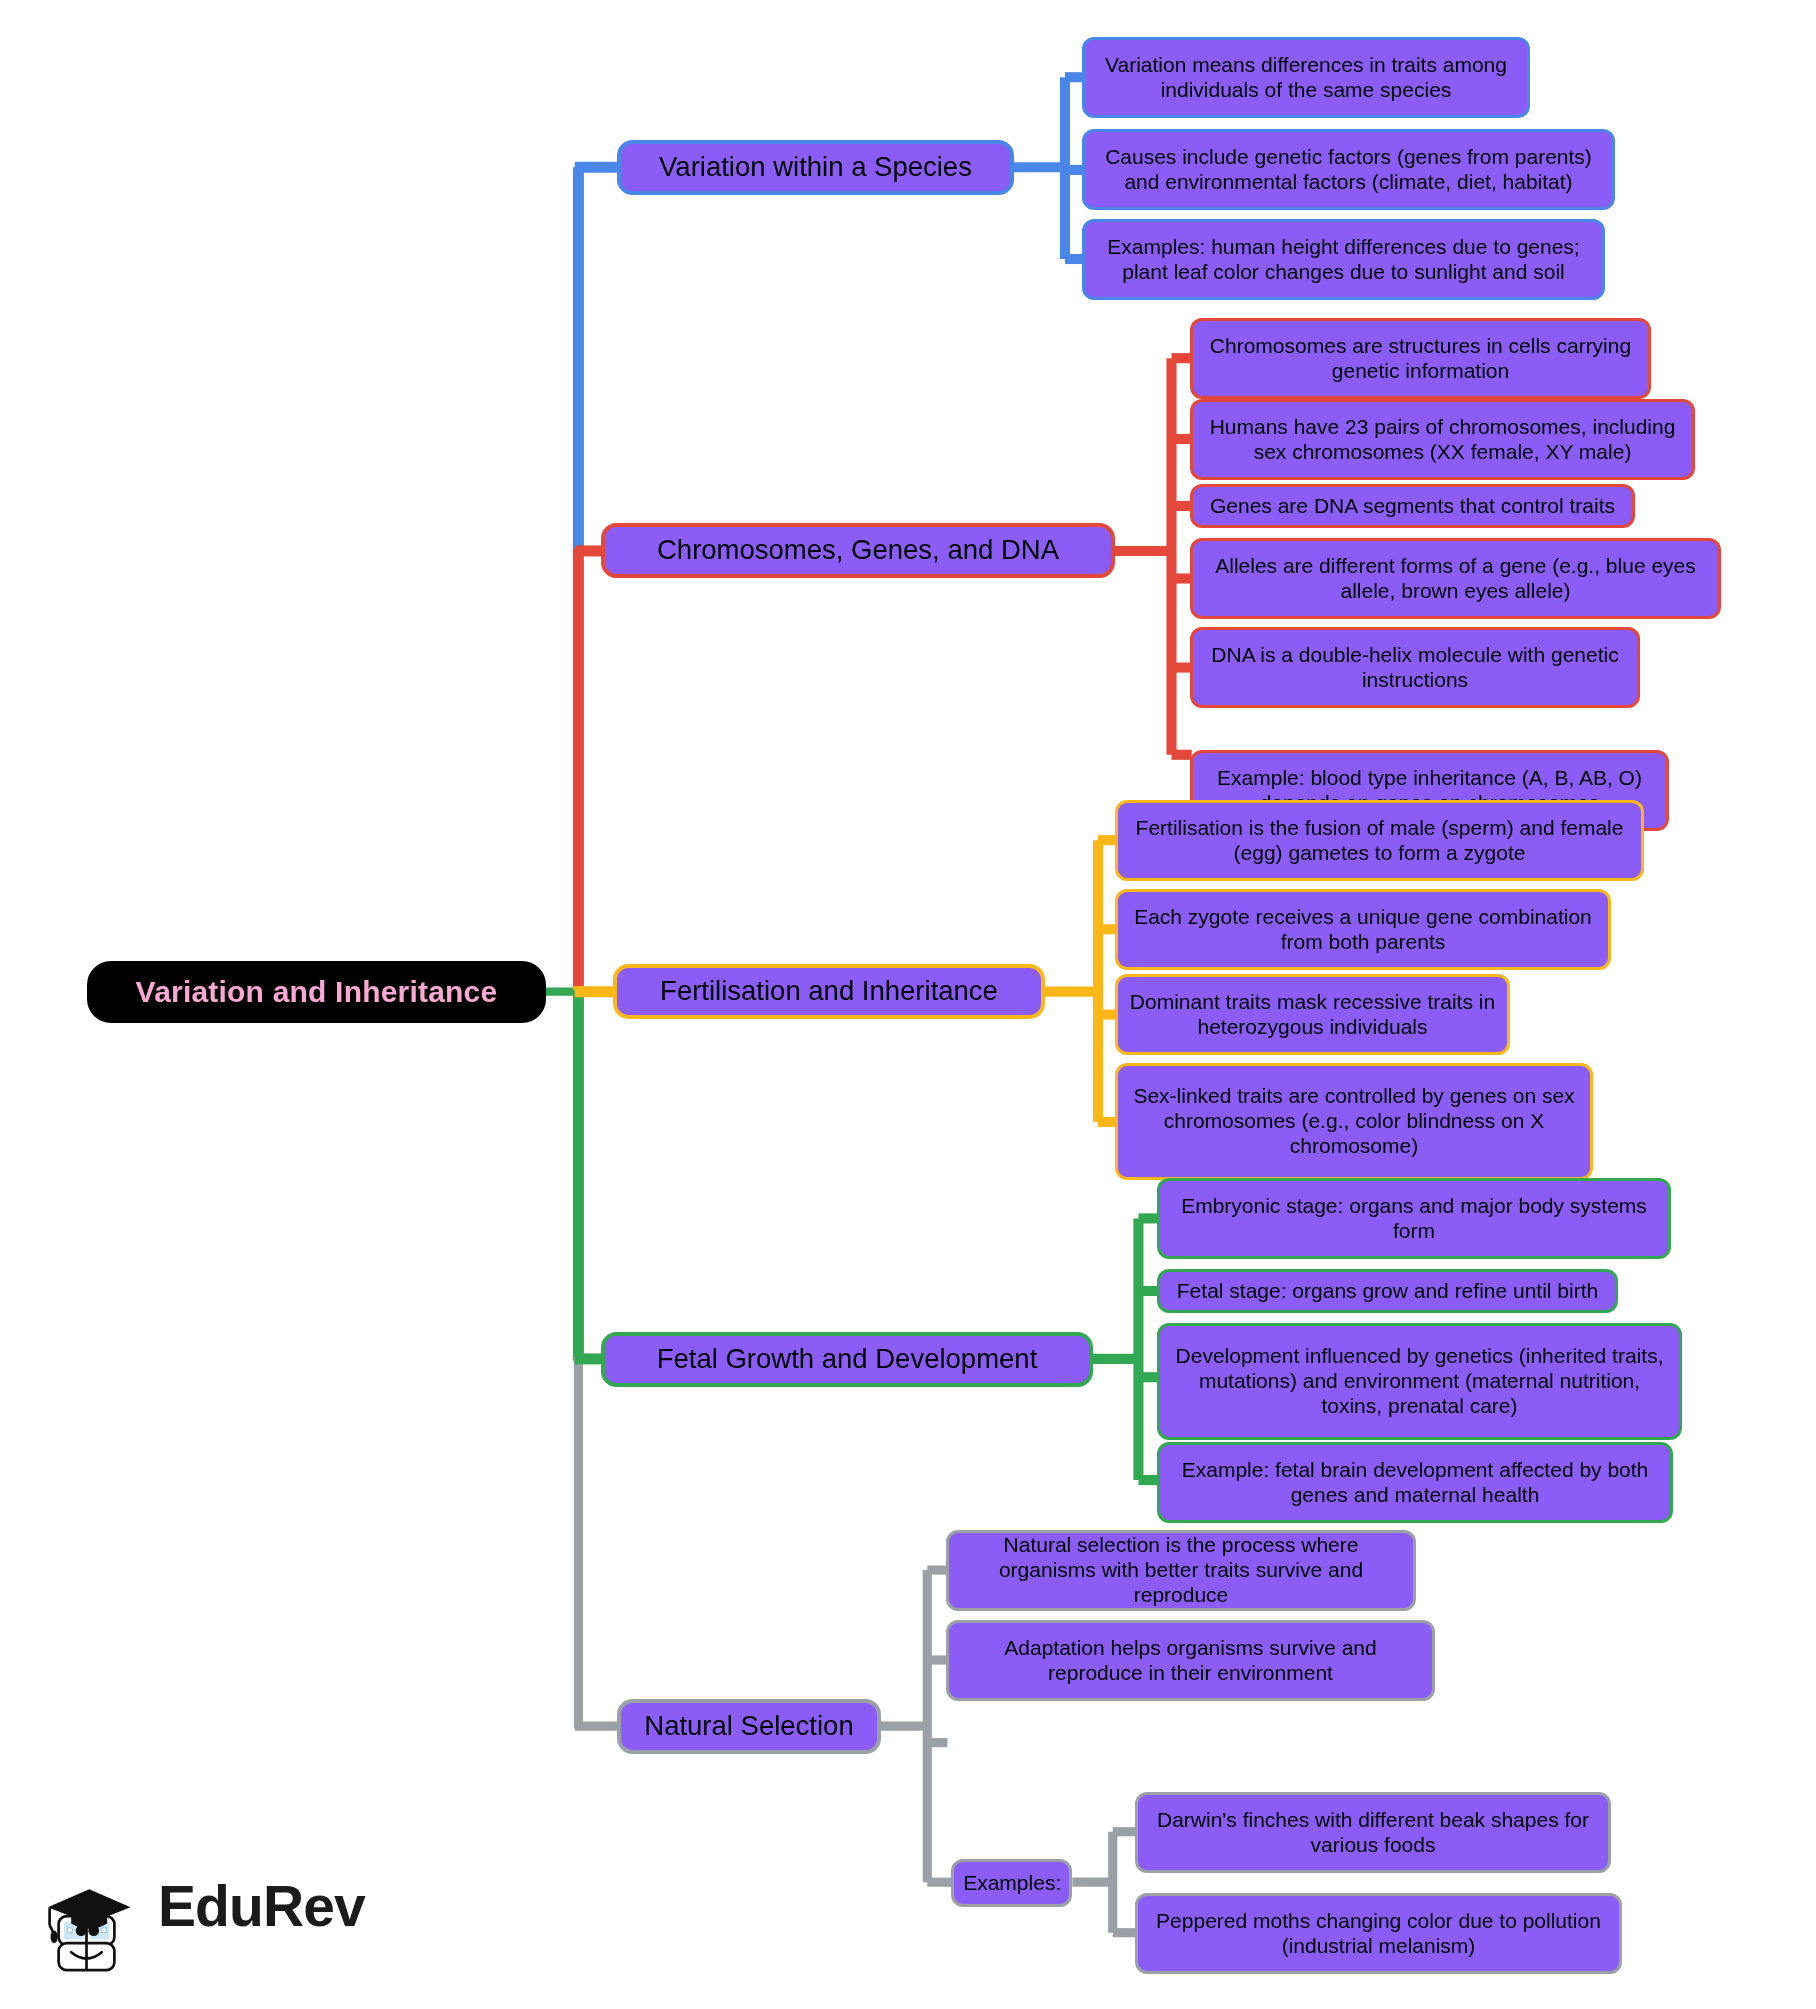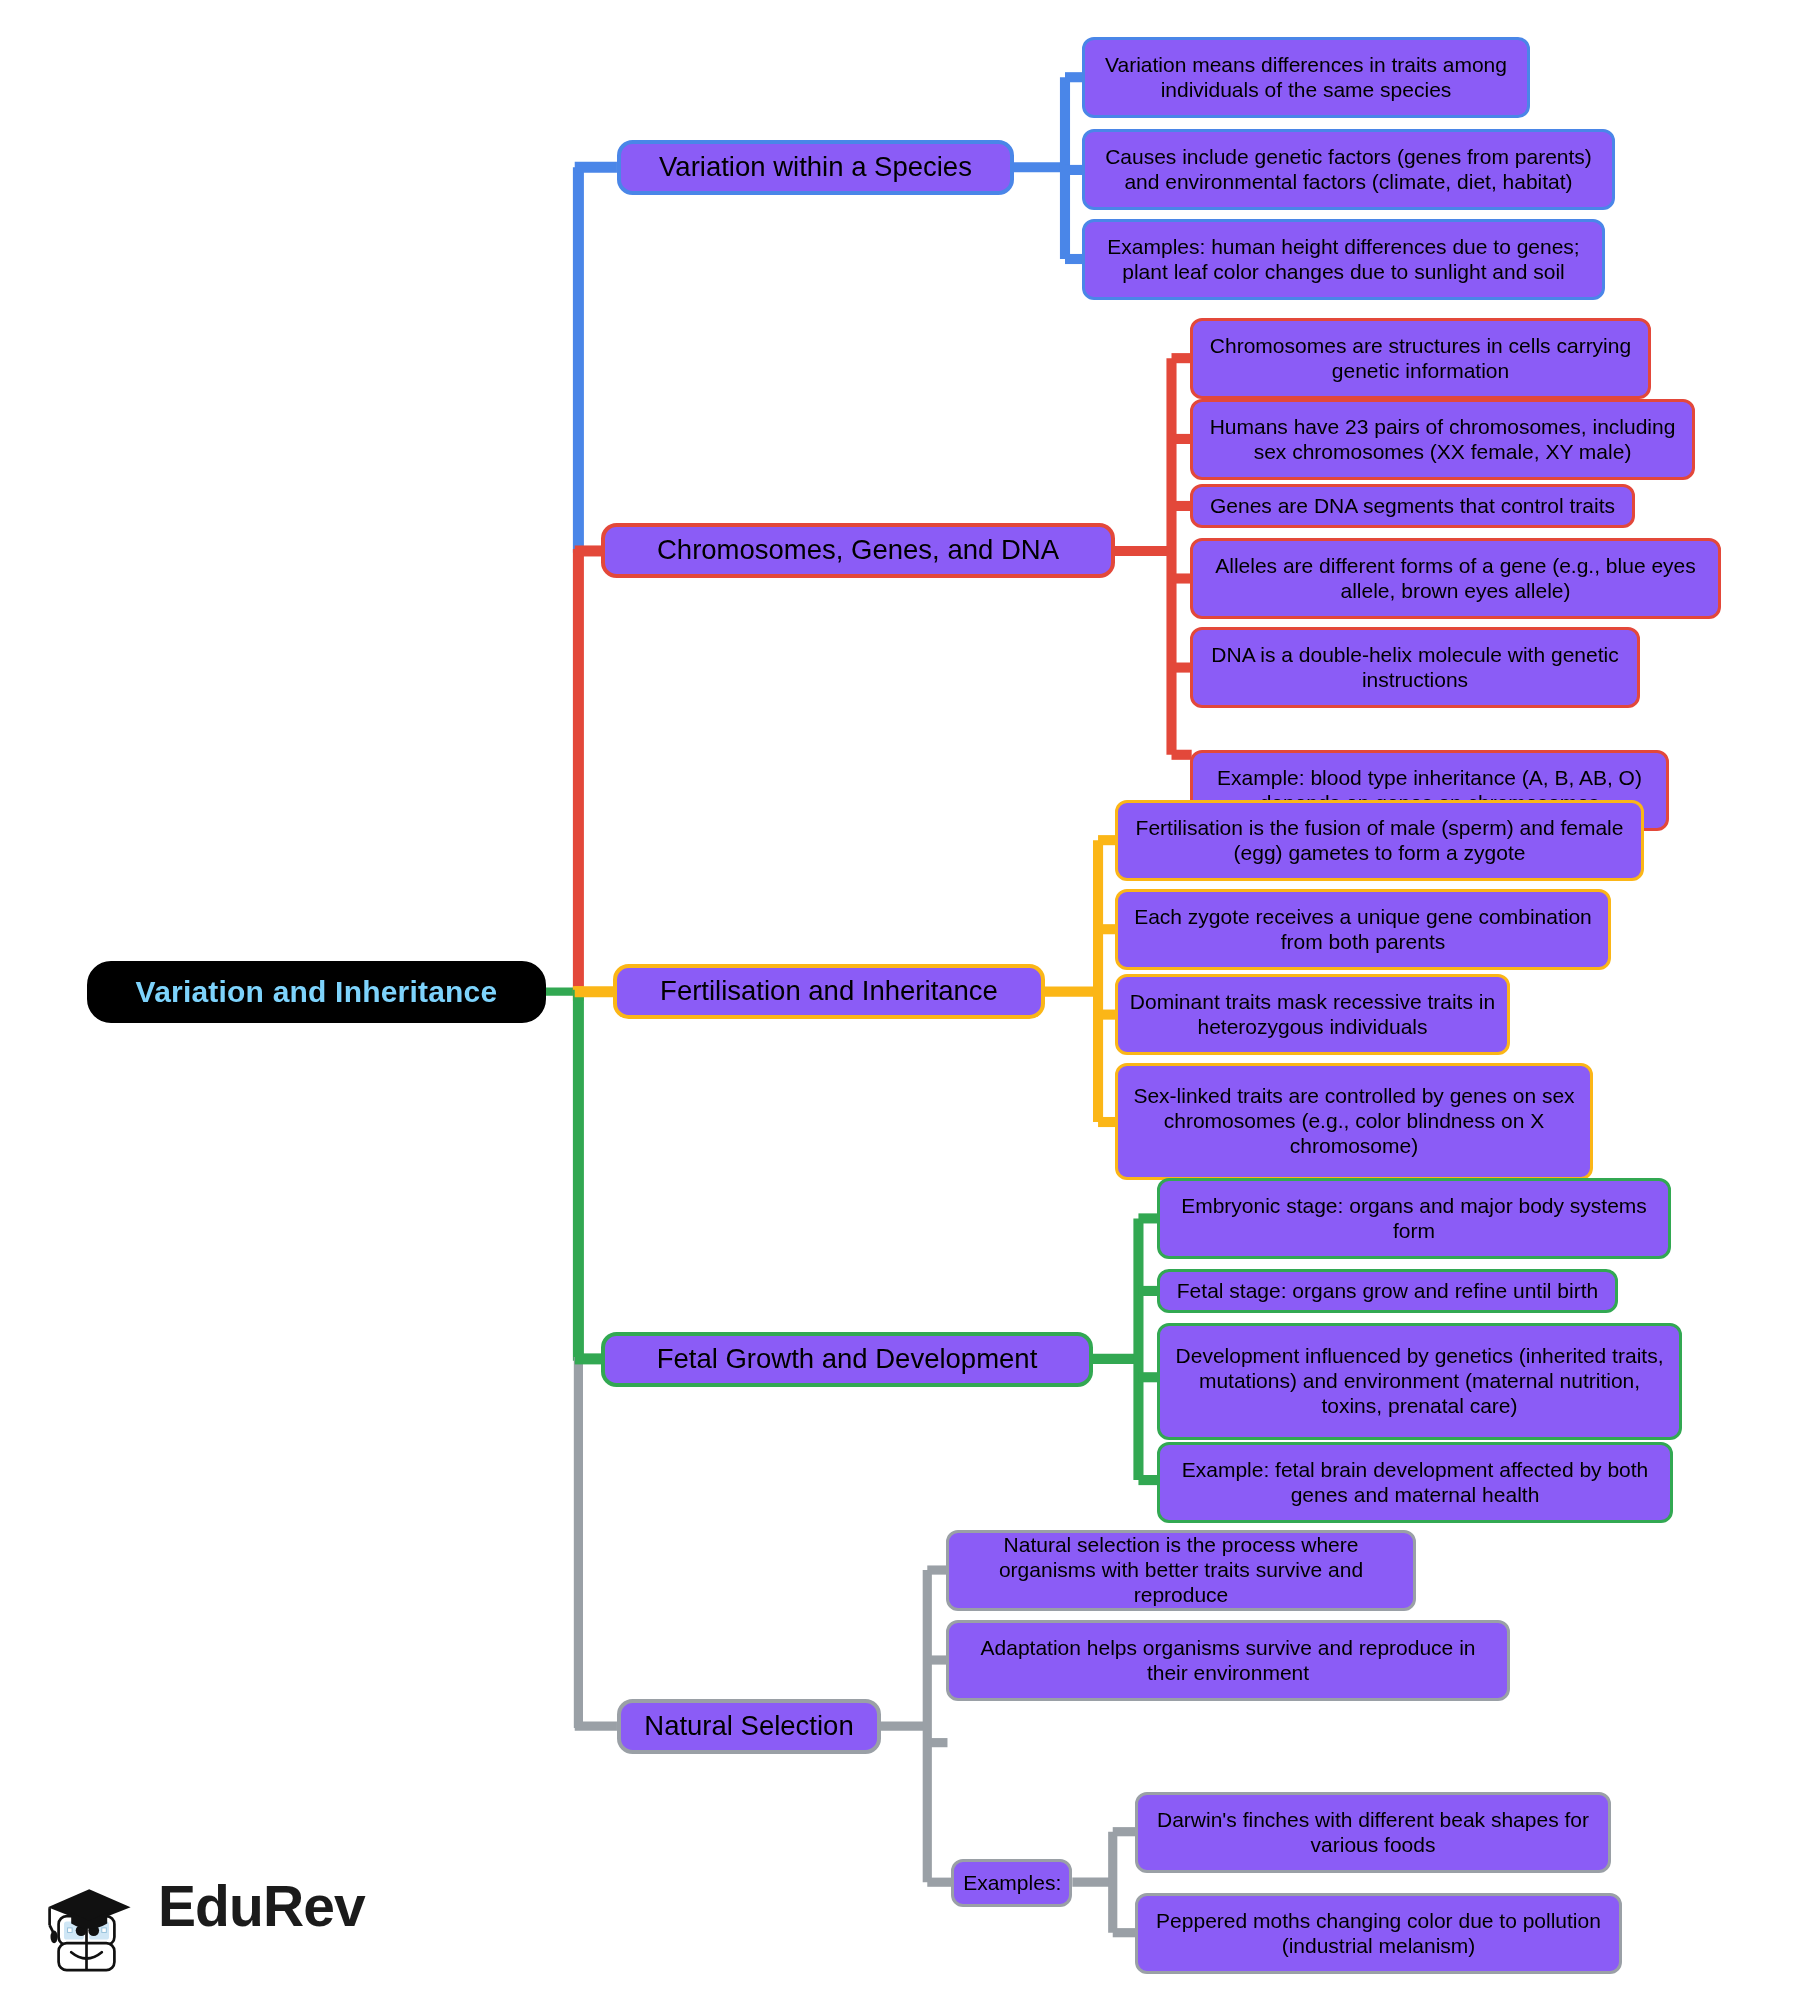--- a/index.html
+++ b/index.html
@@ -39,21 +39,21 @@
   }
   .node .txt {
     display: block;
     width: 100%;
     padding: 0 9.2px;
     box-sizing: border-box;
   }
   
   .root {
     background: #000000;
-    color: #7dd3fc;
+    color: #f9a8d4;
     font-size: 30px;
     font-weight: bold;
     border-radius: 24px;
     border: 2.8px solid #000000;
     letter-spacing: 0.2px;
   }
   
   .topic {
     font-size: 27.5px;
     border-width: 4.6px;
@@ -243,21 +243,21 @@
     <span class="txt">Example: fetal brain development affected by both genes and maternal health</span>
   </div>
 
   <div class="node topic c-gray" style="left:617px; top:1699px; width:264px; height:55px;">
     <span class="txt">Natural Selection</span>
   </div>
 
   <div class="node leaf c-gray" style="left:946px; top:1530px; width:470px; height:81px;">
     <span class="txt">Natural selection is the process where organisms with better traits survive and reproduce</span>
   </div>
-  <div class="node leaf c-gray" style="left:946px; top:1620px; width:564px; height:81px;">
+  <div class="node leaf c-gray" style="left:946px; top:1620px; width:489px; height:81px;">
     <span class="txt">Adaptation helps organisms survive and reproduce in their environment</span>
   </div>
 
   <div class="node mini c-gray" style="left:951px; top:1859px; width:121px; height:48px;">
     <span class="txt">Examples:</span>
   </div>
 
   <div class="node leaf c-gray" style="left:1135px; top:1792px; width:476px; height:81px;">
     <span class="txt">Darwin's finches with different beak shapes for various foods</span>
   </div>

